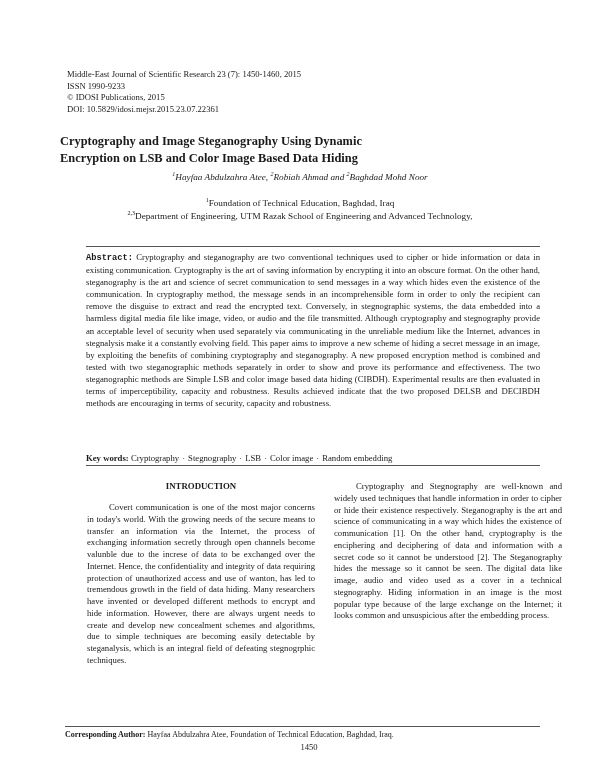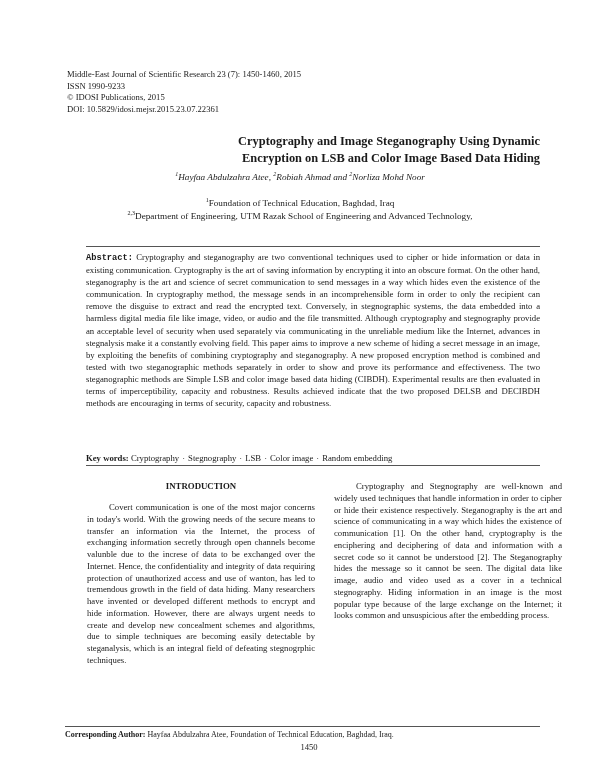--- a/index.html
+++ b/index.html
@@ -8,21 +8,21 @@
     font-family: "Liberation Serif", "DejaVu Serif", serif;
     color: #1a1a1a;
   }
   .journal-info {
     position: absolute; left: 67px; top: 69px;
     font-size: 8.6px; line-height: 11.6px;
   }
   .journal-info div { white-space: nowrap; }
   .title {
     position: absolute; left: 60px; width: 480px; top: 133px;
-    text-align: right; font-weight: bold; font-size: 12.4px; line-height: 17px;
+    text-align: left; font-weight: bold; font-size: 12.4px; line-height: 17px;
   }
   .authors {
     position: absolute; left: 60px; width: 480px; top: 172px;
     text-align: center; font-style: italic; font-size: 9.2px;
   }
   sup { font-size: 6px; vertical-align: super; line-height: 0; }
   .affil {
     position: absolute; left: 60px; width: 480px; top: 197px;
     text-align: center; font-size: 9.2px; line-height: 12.6px;
   }
@@ -69,21 +69,21 @@
   <div>© IDOSI Publications, 2015</div>
   <div>DOI: 10.5829/idosi.mejsr.2015.23.07.22361</div>
 </div>
 
 <div class="title">
   <div>Cryptography and Image Steganography Using Dynamic</div>
   <div>Encryption on LSB and Color Image Based Data Hiding</div>
 </div>
 
 <div class="authors">
-  <sup>1</sup><span>Hayfaa Abdulzahra Atee, </span><sup>2</sup><span>Robiah Ahmad and </span><sup>2</sup><span>Norliza Mohd Noor</span>
+  <sup>1</sup><span>Hayfaa Abdulzahra Atee, </span><sup>2</sup><span>Robiah Ahmad and </span><sup>2</sup><span>Baghdad Mohd Noor</span>
 </div>
 
 <div class="affil">
   <div><sup>1</sup><span>Foundation of Technical Education, Baghdad, Iraq</span></div>
   <div><sup>2,3</sup><span>Department of Engineering, UTM Razak School of Engineering and Advanced Technology,</span></div>
 </div>
 
 <div class="rule" style="top:246px;"></div>
 
 <div class="abstract">

